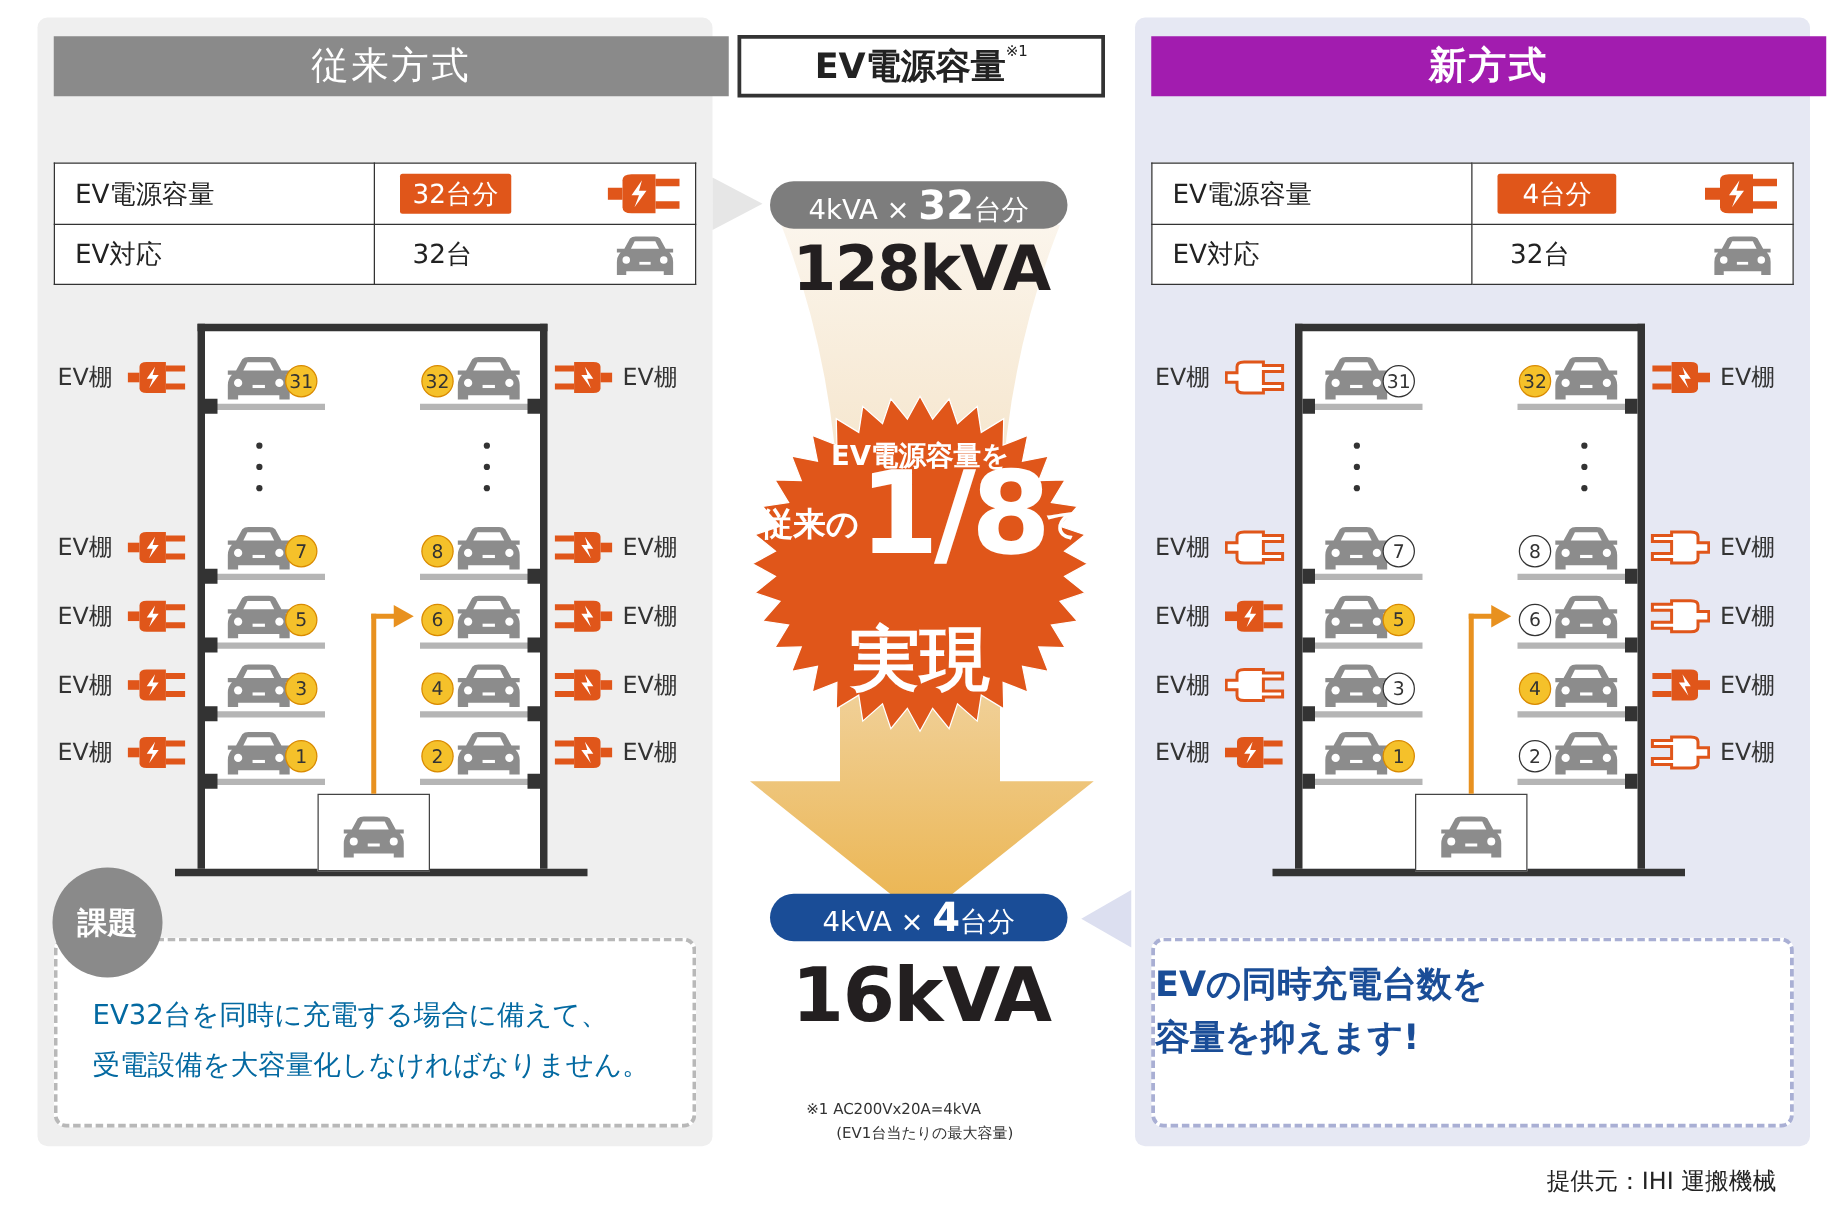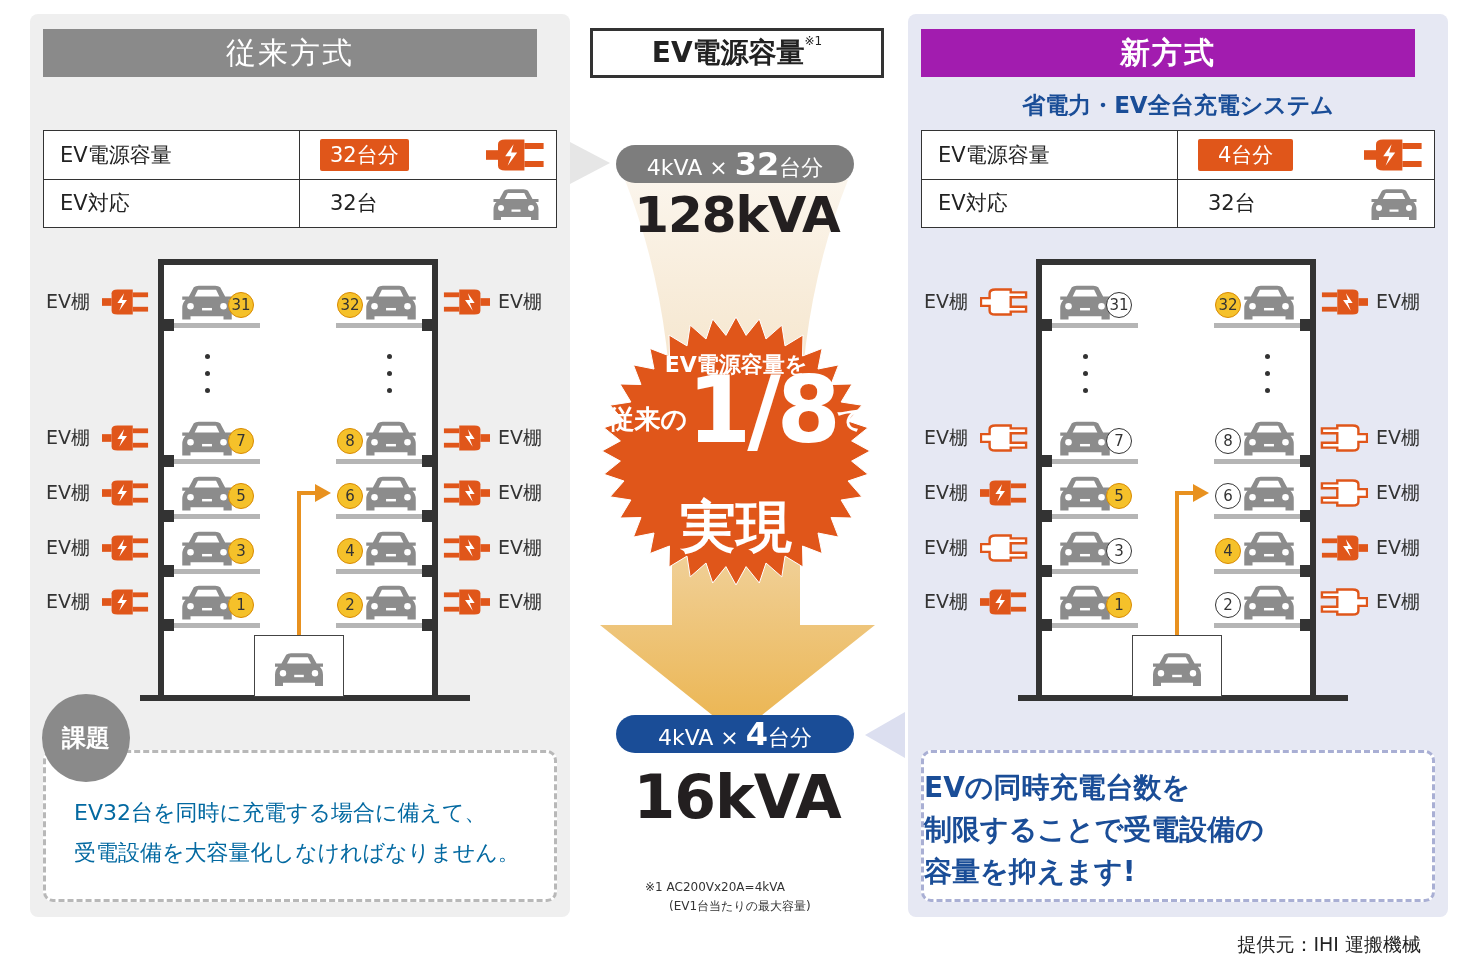--- a/index.html
+++ b/index.html
@@ -1,21 +1,21 @@
 <!DOCTYPE html>
 <html><head>
 <meta charset="utf-8">
 <style>
   * { box-sizing: border-box; margin: 0; padding: 0; }
   body { width: 1467px; height: 976px; background: #ffffff; position: relative; overflow: hidden;
          font-family: "DejaVu Sans", "Liberation Sans", sans-serif; color: #222; }
   .panel { position: absolute; top: 14px; height: 903px; border-radius: 8px; }
   .panel-left { left: 30px; width: 540px; background: #efefef; }
   .panel-right { left: 908px; width: 540px; background: #e6e8f3; }
-  .panel-title { position: absolute; left: 13px; top: 15px; width: 494px; height: 48px;
+  .panel-title { position: absolute; left: 13px; top: 15px; width: 540px; height: 48px;
       color: #fff; font-size: 30px; font-weight: bold; text-align: center; line-height: 48px; letter-spacing: 2px; }
   .panel-left .panel-title { background: #8a8a8a; font-weight: normal; }
   .panel-right .panel-title { background: #a21caf; }
   .subtitle { position: absolute; left: 0; width: 540px; top: 76px; text-align: center;
       color: #1a4d97; font-size: 23px; font-weight: bold; }
   .spec-table { position: absolute; left: 13px; top: 116px; width: 514px; height: 98px;
       background: #fff; border: 1.5px solid #333; border-collapse: collapse; }
   .spec-table td { border: 1.5px solid #333; height: 48px; font-size: 21px; vertical-align: middle; position: relative; }
   .spec-table td.lbl { width: 256px; padding-left: 16px; }
   .spec-table td.val { padding-left: 20px; }
@@ -293,21 +293,20 @@
 </div>
 <div class="big-value big-bottom">16kVA</div>
 
 <div class="footnote">
   <div>※1 AC200Vx20A=4kVA</div>
   <div style="padding-left:24px">(EV1台当たりの最大容量)</div>
 </div>
 
 <div class="panel panel-right">
   <div class="panel-title">新方式</div>
-  <div class="subtitle">省電力・EV全台充電システム</div>
   <table class="spec-table">
     <tbody>
         <tr>
       <td class="lbl">EV電源容量</td>
       <td class="val">
         <span class="badge-orange" style="padding:2px 20px">4台分</span>
         <svg class="tbl-icon" width="60" height="36">
               <use href="#plug-on-l"></use>
             </svg>
       </td>
@@ -448,19 +447,18 @@
         <use href="#car"></use>
       </svg>
   </div>
   <div class="arrow-v" style="left:267px; top:477px; height:144px;"></div>
   <div class="arrow-h" style="left:267px; top:477px; width:20px;"></div>
   <div class="arrow-head" style="left:285px; top:470px;"></div>
 
   <div class="issue-box">
     <div class="measure-text">
       <div>EVの同時充電台数を</div>
-      <div>制限することで受電設備の</div>
       <div>容量を抑えます!</div>
     </div>
   </div>
 </div>
 
 <div class="credit">提供元：IHI 運搬機械</div>
 
 </body></html>

